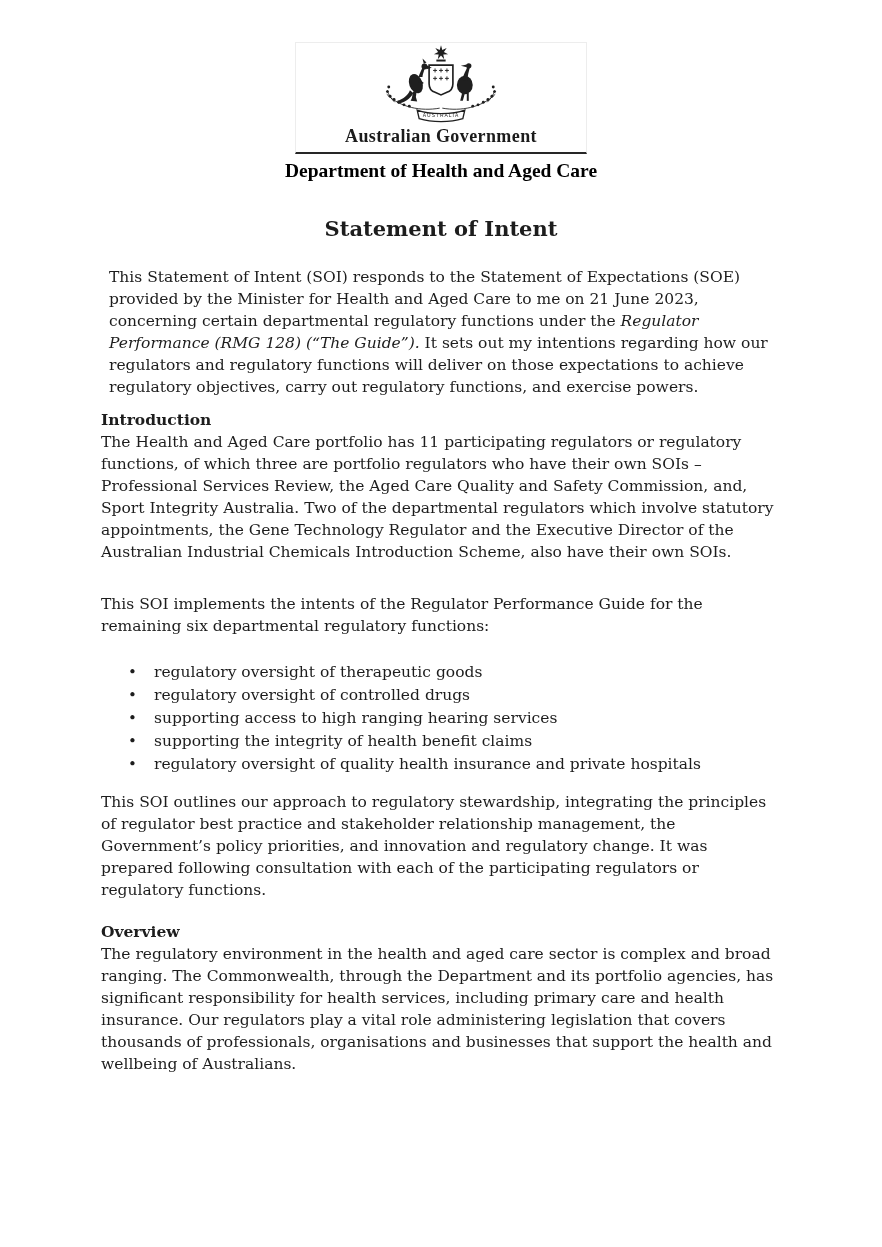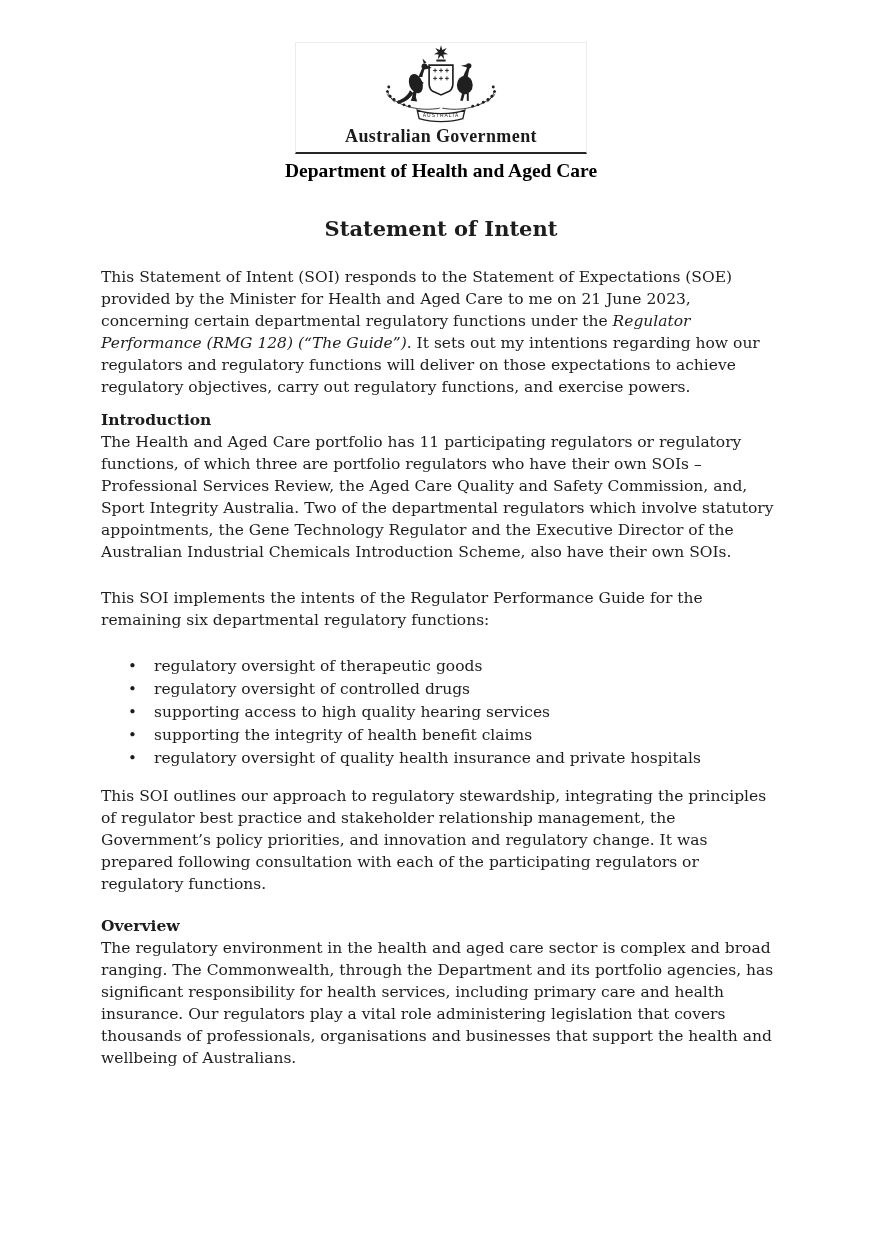--- a/index.html
+++ b/index.html
@@ -35,25 +35,25 @@
     margin-top: 6px; color: #000000;
   }
 
   
   .content { width: 680px; margin: 0 auto; }
   .doc-title {
     text-align: center; font-weight: bold;
     font-size: 21px; line-height: 22px; margin-top: 36px;
   }
   p { margin: 0; font-size: 15.5px; line-height: 22px; }
-  .p-opening   { margin-top: 26px; }
+  .p-opening   { margin-top: 26px; margin-left: 8px; }
   .sec-heading { font-size: 15.5px; line-height: 22px; font-weight: bold; margin: 11px 0 0; }
   .sec-heading.overview { margin-top: 20px; }
   .sec-body    { margin-top: 0; }
-  .p-implements{ margin-top: 24px; }
+  .p-implements{ margin-top: 30px; }
   .p-outlines  { margin-top: 15px; }
   .it { font-style: italic; }
 
   ul.functions {
     list-style: none; margin: 24px 0 0; padding: 0 0 0 26px;
   }
   ul.functions li {
     position: relative; padding-left: 27px;
     font-size: 15.5px; line-height: 23px;
   }
@@ -151,21 +151,21 @@
     <p class="p-opening"><span>This Statement of Intent (SOI) responds to the Statement of Expectations (SOE) provided by the Minister for Health and Aged Care to me on 21 June 2023, concerning certain departmental regulatory functions under the </span><span class="it">Regulator Performance (RMG 128) (“The Guide”).</span><span> It sets out my intentions regarding how our regulators and regulatory functions will deliver on those expectations to achieve regulatory objectives, carry out regulatory functions, and exercise powers.</span></p>
 
     <h3 class="sec-heading">Introduction</h3>
     <p class="sec-body">The Health and Aged Care portfolio has 11 participating regulators or regulatory functions, of which three are portfolio regulators who have their own SOIs – Professional Services Review, the Aged Care Quality and Safety Commission, and, Sport Integrity Australia. Two of the departmental regulators which involve statutory appointments, the Gene Technology Regulator and the Executive Director of the Australian Industrial Chemicals Introduction Scheme, also have their own SOIs.</p>
 
     <p class="p-implements">This SOI implements the intents of the Regulator Performance Guide for the remaining six departmental regulatory functions:</p>
 
     <ul class="functions">
       <li>regulatory oversight of therapeutic goods</li>
       <li>regulatory oversight of controlled drugs</li>
-      <li>supporting access to high quality hearing services</li>
+      <li>supporting access to high ranging hearing services</li>
       <li>supporting the integrity of health benefit claims</li>
       <li>regulatory oversight of quality health insurance and private hospitals</li>
     </ul>
 
     <p class="p-outlines">This SOI outlines our approach to regulatory stewardship, integrating the principles of regulator best practice and stakeholder relationship management, the Government’s policy priorities, and innovation and regulatory change. It was prepared following consultation with each of the participating regulators or regulatory functions.</p>
 
     <h3 class="sec-heading overview">Overview</h3>
     <p class="sec-body">The regulatory environment in the health and aged care sector is complex and broad ranging. The Commonwealth, through the Department and its portfolio agencies, has significant responsibility for health services, including primary care and health insurance. Our regulators play a vital role administering legislation that covers thousands of professionals, organisations and businesses that support the health and wellbeing of Australians.</p>
 
   </div>

